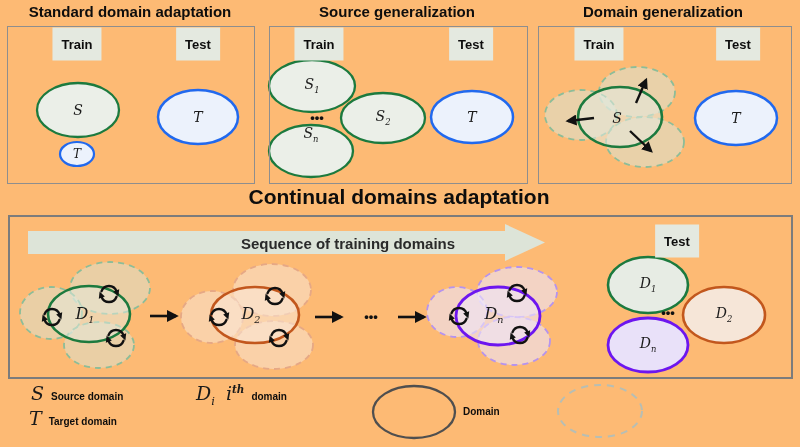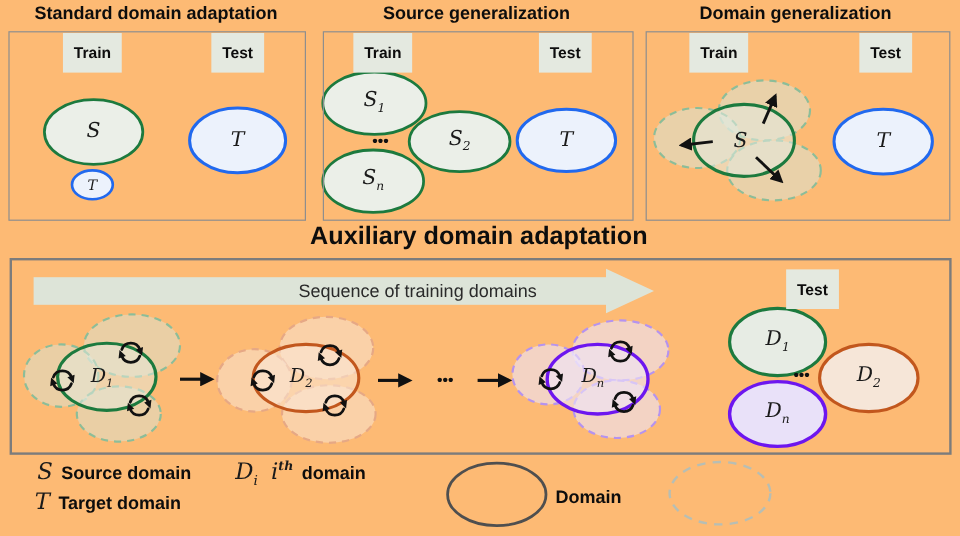--- a/index.html
+++ b/index.html
@@ -7,33 +7,33 @@
           font-family:"Liberation Sans",sans-serif;color:#111;}
   .abs{position:absolute;}
   svg{position:absolute;left:0;top:0;}
   .ptitle{font-weight:700;font-size:15px;white-space:nowrap;transform:translateX(-50%);color:#0d0d0d;}
   .ctitle{font-weight:700;font-size:21px;white-space:nowrap;transform:translateX(-50%);color:#0d0d0d;}
   .box{position:absolute;border:1.6px solid #8e8e8e;background:transparent;}
   .box-bottom{border:2px solid #7c7c7c;}
   .badge{position:absolute;transform:translate(-50%,-50%);background:#e4e9e0;
          font-weight:700;font-size:13px;padding:9px 9px;white-space:nowrap;color:#0d0d0d;}
   .mlabel{position:absolute;transform:translate(-50%,-50%);font-family:"DejaVu Serif",serif;
-          font-style:italic;font-size:17px;color:#1a1a1a;white-space:nowrap;line-height:1;}
+          font-style:italic;font-size:14px;color:#1a1a1a;white-space:nowrap;line-height:1;}
   .mlabel.small{font-size:12px;}
   .mlabel.cluster{font-size:16px;}
   .mlabel sub{font-size:0.60em;font-style:italic;}
   .dots{position:absolute;transform:translate(-50%,-50%);font-weight:700;font-size:13px;
         letter-spacing:0px;color:#111;line-height:1;}
-  .bandtext{position:absolute;transform:translate(-50%,-50%);font-weight:400;font-size:15px;
+  .bandtext{position:absolute;transform:translate(-50%,-50%);font-weight:700;font-size:15px;
             color:#2a2a2a;white-space:nowrap;}
   .legendrow{position:absolute;display:flex;align-items:baseline;gap:7px;white-space:nowrap;}
   .lmath{font-family:"DejaVu Serif",serif;font-style:italic;font-size:19px;color:#1a1a1a;}
   .lmath sub{font-size:0.60em;}
   .lmath sup{font-size:0.55em;font-weight:bold;}
-  .ltext{font-weight:700;font-size:15px;color:#0d0d0d;}
+  .ltext{font-weight:700;font-size:10px;color:#0d0d0d;}
 </style>
 </head>
 <body>
 
 <div id="canvas">
 
   <svg width="800" height="447" viewBox="0 0 800 447">
     <defs>
       <marker id="ah" viewBox="0 0 6 6" refX="4.6" refY="3" markerWidth="4.6" markerHeight="4.6" orient="auto">
         <path d="M0,0 L6,3 L0,6 Z" fill="#111"></path>
@@ -105,39 +105,39 @@
   </svg>
 
   <div class="box" style="left:7px;top:26px;width:246px;height:156px;"></div>
   <div class="box" style="left:269px;top:26px;width:257px;height:156px;"></div>
   <div class="box" style="left:538px;top:26px;width:252px;height:156px;"></div>
   <div class="box box-bottom" style="left:8px;top:215px;width:781px;height:160px;"></div>
 
   <div class="abs ptitle" style="left:130px;top:3px;">Standard domain adaptation</div>
   <div class="abs ptitle" style="left:397px;top:3px;">Source generalization</div>
   <div class="abs ptitle" style="left:663px;top:3px;">Domain generalization</div>
-  <div class="abs ctitle" style="left:399px;top:185px;">Auxiliary domain adaptation</div>
+  <div class="abs ctitle" style="left:399px;top:185px;">Continual domains adaptation</div>
 
   <div class="badge" style="left:77px;top:44px;">Train</div>
   <div class="badge" style="left:198px;top:44px;">Test</div>
   <div class="badge" style="left:319px;top:44px;">Train</div>
   <div class="badge" style="left:471px;top:44px;">Test</div>
   <div class="badge" style="left:599px;top:44px;">Train</div>
   <div class="badge" style="left:738px;top:44px;">Test</div>
   <div class="badge" style="left:677px;top:241px;">Test</div>
 
   <div class="bandtext" style="left:348px;top:243px;">Sequence of training domains</div>
 
   <div class="mlabel" style="left:78px;top:110px;"><span>S</span></div>
   <div class="mlabel small" style="left:77px;top:154px;"><span>T</span></div>
   <div class="mlabel" style="left:198px;top:117px;"><span>T</span></div>
 
   <div class="mlabel" style="left:312px;top:86px;"><span>S</span><sub>1</sub></div>
   <div class="mlabel" style="left:383px;top:118px;"><span>S</span><sub>2</sub></div>
-  <div class="mlabel" style="left:311px;top:151px;"><span>S</span><sub>n</sub></div>
+  <div class="mlabel" style="left:311px;top:135px;"><span>S</span><sub>n</sub></div>
   <div class="mlabel" style="left:472px;top:117px;"><span>T</span></div>
 
   <div class="mlabel" style="left:617px;top:118px;"><span>S</span></div>
   <div class="mlabel" style="left:736px;top:118px;"><span>T</span></div>
 
   <div class="mlabel cluster" style="left:85px;top:315px;"><span>D</span><sub>1</sub></div>
   <div class="mlabel cluster" style="left:251px;top:315px;"><span>D</span><sub>2</sub></div>
   <div class="mlabel cluster" style="left:494px;top:315px;"><span>D</span><sub>n</sub></div>
 
   <div class="mlabel" style="left:648px;top:285px;"><span>D</span><sub>1</sub></div>

